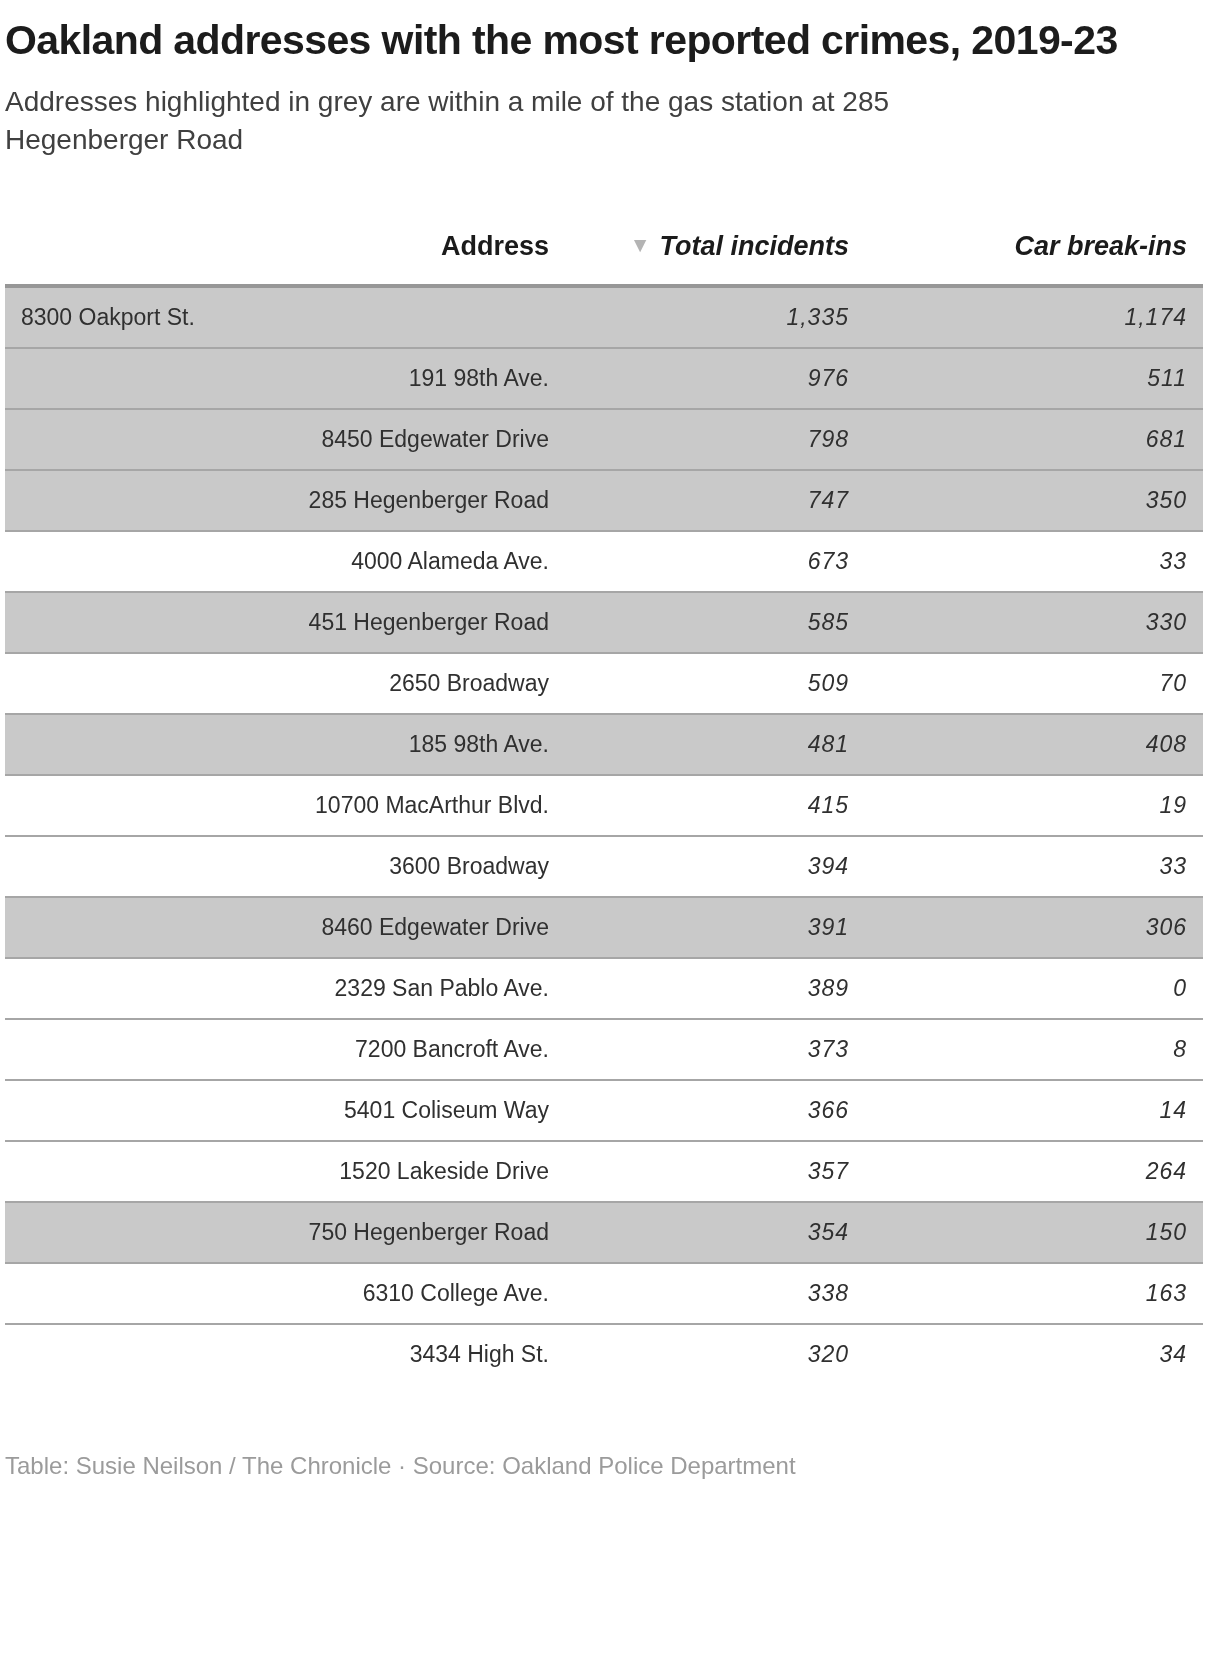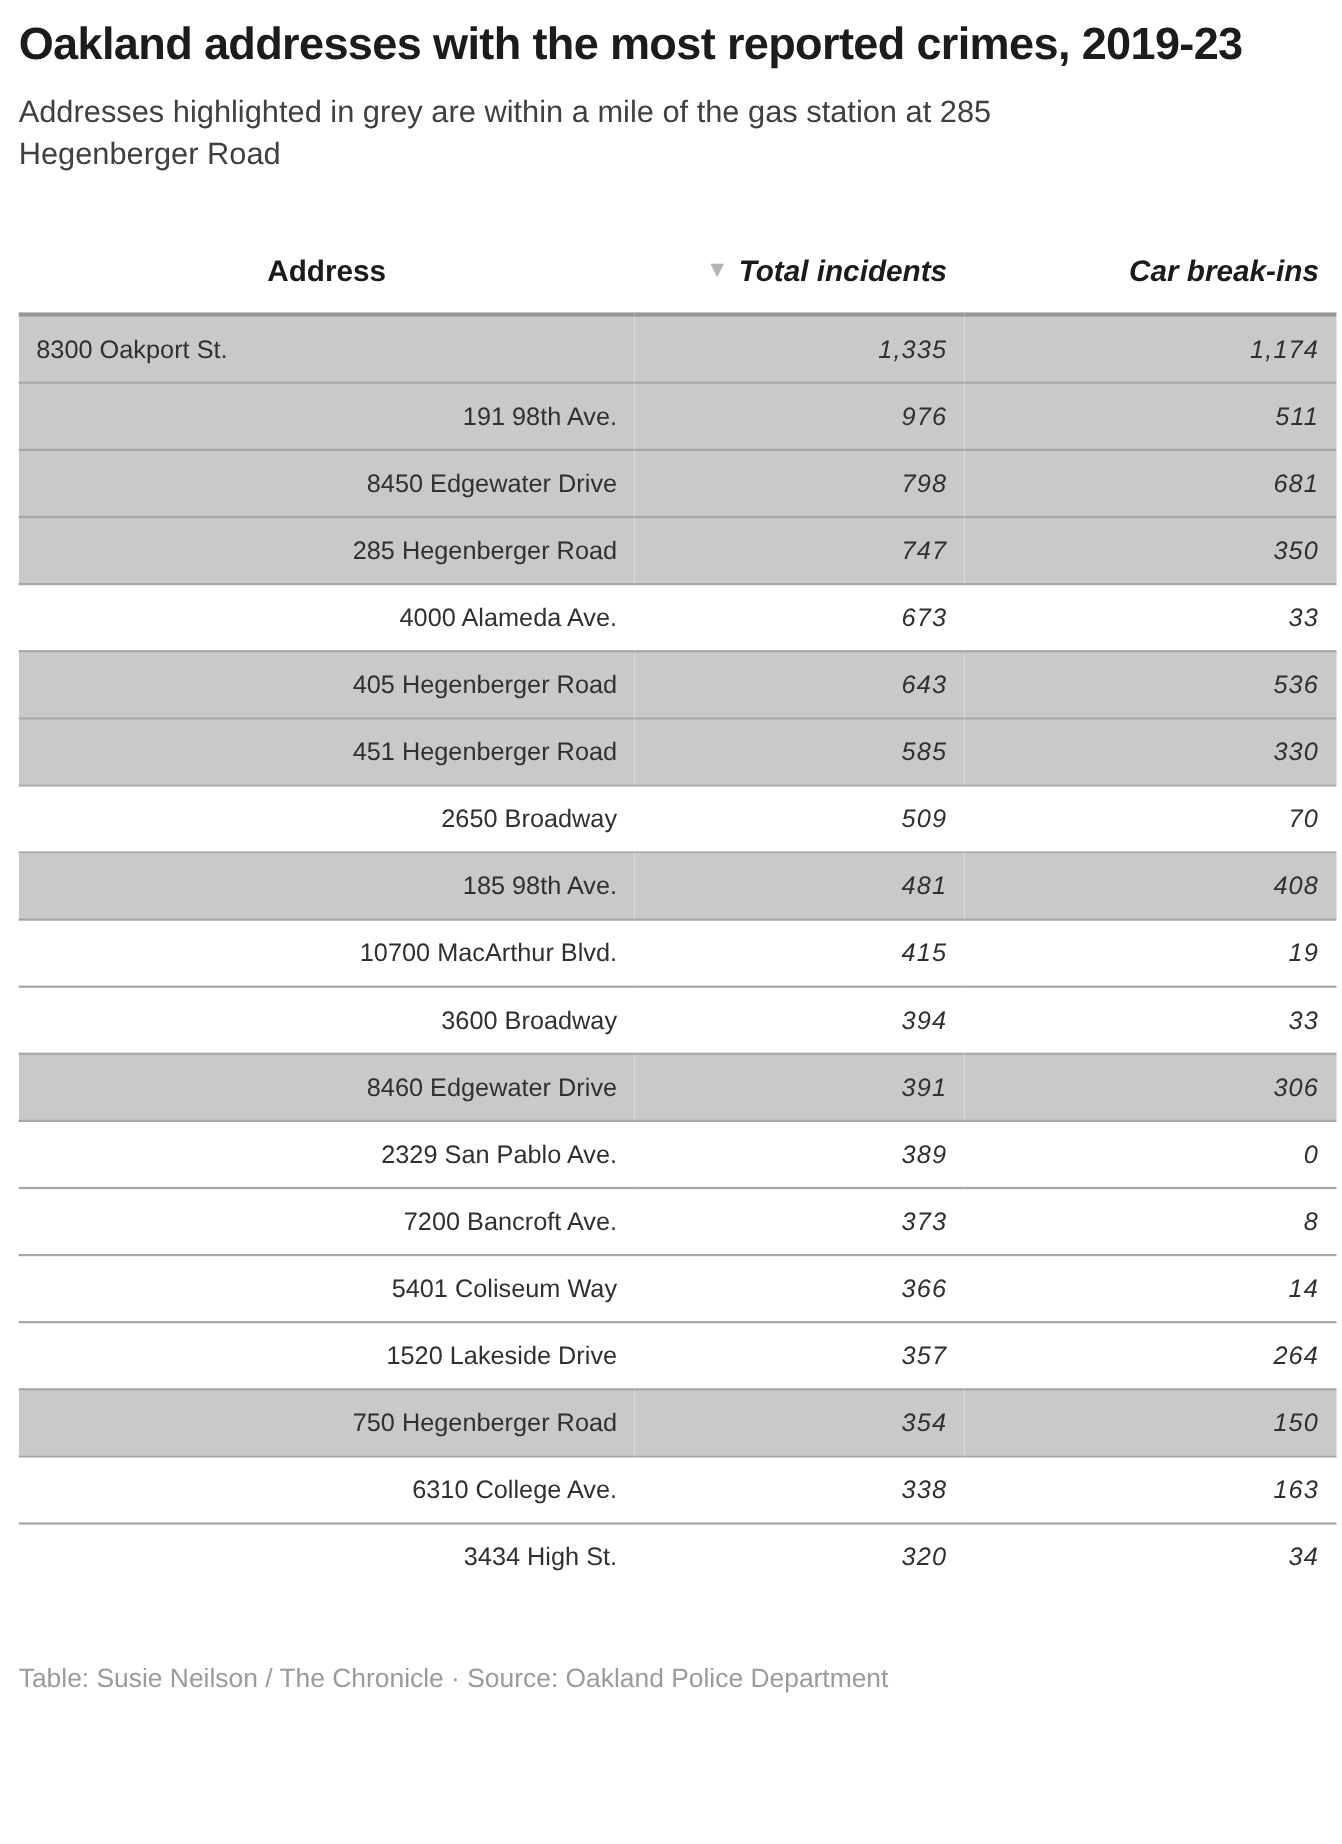--- a/index.html
+++ b/index.html
@@ -4,21 +4,21 @@
 <style>
   html, body { margin: 0; padding: 0; background: #ffffff; }
   body {
     width: 1220px;
     height: 1676px;
     box-sizing: border-box;
     font-family: "Liberation Sans", sans-serif;
     color: #1a1a1a;
     overflow: hidden;
   }
-  .page { padding: 14px 11px 0 17px; }
+  .page { padding: 14px 11px 0 5px; }
 
   .title {
     margin: 0;
     font-size: 41px;
     line-height: 1.3;
     font-weight: 700;
     letter-spacing: -0.6px;
     color: var(--title_text, #1c1c1c);
     max-width: 1150px;
   }
@@ -38,21 +38,21 @@
     margin-top: 72px;
   }
   col.c-addr  { width: 560px; }
   col.c-total { width: 300px; }
   col.c-break { width: 338px; }
 
   th {
     font-size: 27px;
     font-weight: 700;
     color: #1b1b1b;
-    text-align: center;
+    text-align: right;
     padding: 0 16px 22px 16px;
     border-bottom: 4px solid var(--header_rule, #979797);
     white-space: nowrap;
   }
   th.num, td.num { text-align: right; font-style: italic; }
 
   td {
     font-size: 23px;
     line-height: 31px;
     color: var(--body_text, #303030);
@@ -122,25 +122,20 @@
         <td>285 Hegenberger Road</td>
         <td class="num">747</td>
         <td class="num">350</td>
       </tr>
       <tr>
         <td>4000 Alameda Ave.</td>
         <td class="num">673</td>
         <td class="num">33</td>
       </tr>
       <tr class="hl">
-        <td>405 Hegenberger Road</td>
-        <td class="num">643</td>
-        <td class="num">536</td>
-      </tr>
-      <tr class="hl">
         <td>451 Hegenberger Road</td>
         <td class="num">585</td>
         <td class="num">330</td>
       </tr>
       <tr>
         <td>2650 Broadway</td>
         <td class="num">509</td>
         <td class="num">70</td>
       </tr>
       <tr class="hl">

